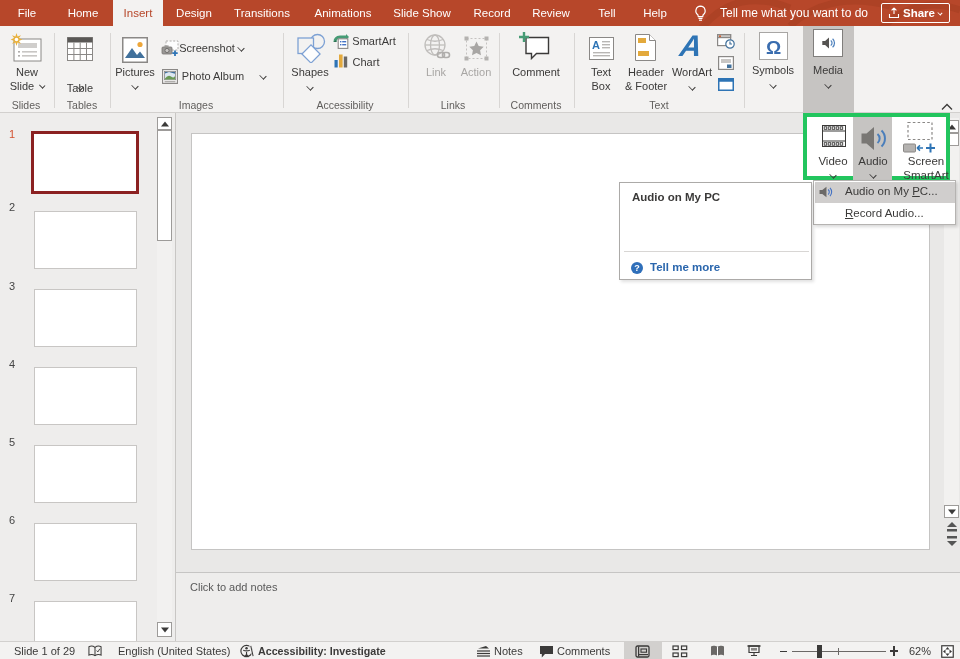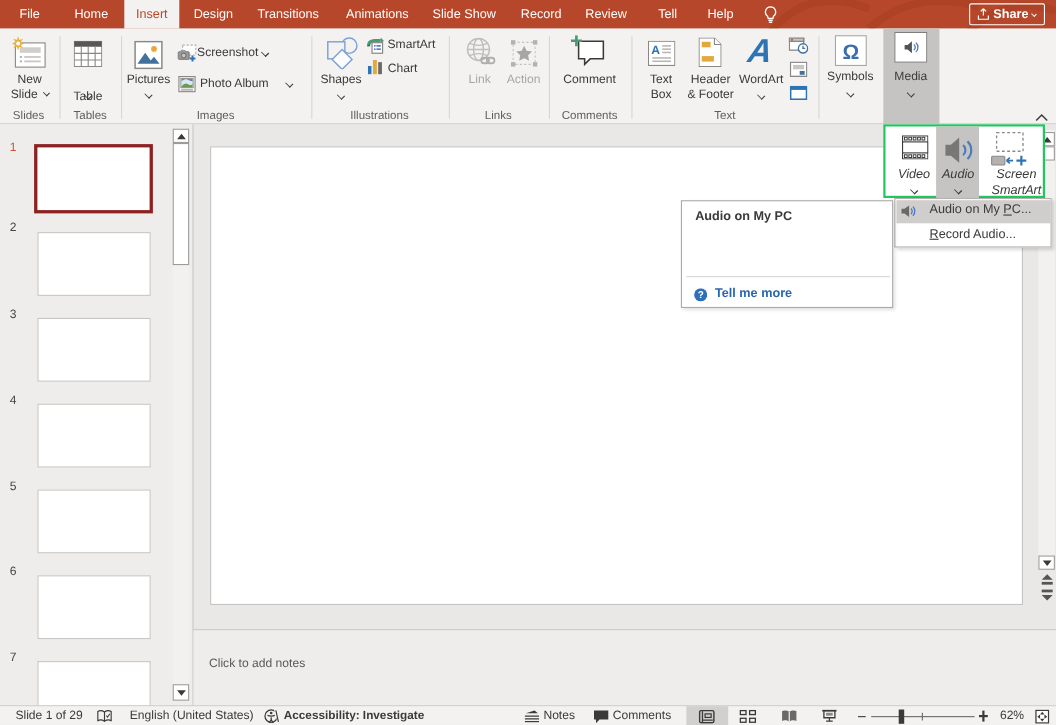--- a/index.html
+++ b/index.html
@@ -33,21 +33,21 @@
   #notes { position:absolute; left:176px; top:573px; width:784px; height:68px; background:#eeedec; }
   
   .sbbox { position:absolute; background:#fff; border:1px solid #9d9b99; }
   .tri-up { width:0; height:0; border-left:4px solid transparent; border-right:4px solid transparent; border-bottom:5px solid #3b3a39; position:absolute; left:50%; top:50%; transform:translate(-50%,-50%); }
   .tri-dn { width:0; height:0; border-left:4px solid transparent; border-right:4px solid transparent; border-top:5px solid #3b3a39; position:absolute; left:50%; top:50%; transform:translate(-50%,-50%); }
   
   #status { position:absolute; left:0; top:641px; width:960px; height:18px; background:#f3f2f1; border-top:1px solid #d2d0ce; font-size:11px; color:#3b3a39; }
   #status .it { position:absolute; top:0; line-height:18px; white-space:nowrap; }
   
   #mediabtn { position:absolute; left:803px; top:26px; width:51px; height:87px; background:#c6c4c2; }
-  #dropdown { position:absolute; left:803px; top:113px; width:147px; height:67px; background:#fff; border:2px solid #22c55e;font-style:italic; }
+  #dropdown { position:absolute; left:803px; top:113px; width:147px; height:67px; background:#fff; border:4px solid #22c55e; }
   #audiocell { position:absolute; left:46px; top:0; width:39px; height:65px; background:#c6c4c2; }
   .ddlab { position:absolute; transform:translateX(-50%); font-size:11.5px; color:#3b3a39; white-space:nowrap; }
   #submenu { position:absolute; left:813px; top:180px; width:143px; height:45px; background:#fff; border:1px solid #b5b3b1; box-shadow:2px 2px 3px rgba(0,0,0,0.15); }
   #subhl { position:absolute; left:1px; top:1px; width:140px; height:21px; background:#d0cecd; }
   .subtxt { position:absolute; left:31px; font-size:11.5px; color:#3b3a39; white-space:nowrap; }
   
   #tooltip { position:absolute; left:619px; top:182px; width:193px; height:98px; background:#fff; border:1px solid #acaaa8; box-shadow:2px 2px 3px rgba(0,0,0,0.12); }
   #tooltip .tt { position:absolute; left:12px; top:8px; font-size:11.5px; font-weight:bold; color:#3b3a39; }
   #tooltip .tb { position:absolute; left:12px; top:27px; font-size:11px; color:#605e5c; line-height:12.5px; }
   #tooltip .sep { position:absolute; left:4px; top:68px; width:185px; height:1px; background:#d8d6d4; }
@@ -72,20 +72,21 @@
   <div class="tab" style="left:422px;">Slide Show</div>
   <div class="tab" style="left:492px;">Record</div>
   <div class="tab" style="left:551px;">Review</div>
   <div class="tab" style="left:607px;">Tell</div>
   <div class="tab" style="left:655px;">Help</div>
   <svg class="abs" style="left:694px;top:5px;" width="13" height="16" viewBox="0 0 13 16">
     <path d="M6.5 1.2 a4.7 4.7 0 0 1 2.7 8.5 l-0.5 2 h-4.4 l-0.5 -2 a4.7 4.7 0 0 1 2.7 -8.5 z" fill="none" stroke="#fff" stroke-width="1.2"></path>
     <line x1="4.5" y1="13.4" x2="8.5" y2="13.4" stroke="#fff" stroke-width="1.2"></line>
     <line x1="5" y1="15.2" x2="8" y2="15.2" stroke="#fff" stroke-width="1.2"></line>
   </svg>
+  <div class="tab" style="left:794px;font-size:12px;">Tell me what you want to do</div>
   <div class="abs" style="left:881px;top:3px;width:69px;height:20px;border:1px solid #fff;border-radius:2px;">
     <svg class="abs" style="left:6px;top:3px;" width="12" height="12" viewBox="0 0 12 12">
       <path d="M1.5 7 v3.5 h9 V7" fill="none" stroke="#fff" stroke-width="1.1"></path>
       <path d="M6 1 v6 M6 1 l-2.4 2.4 M6 1 l2.4 2.4" fill="none" stroke="#fff" stroke-width="1.1"></path>
     </svg>
     <div class="abs" style="left:21px;top:0;line-height:19px;color:#fff;font-size:11.5px;font-weight:bold;">Share</div>
     <div class="abs" style="left:56px;top:7px;width:5px;height:5px;">
         <div style="width:4px;height:4px;border-right:1px solid #fff;border-bottom:1px solid #fff;transform:rotate(45deg) scale(1,0.8);"></div>
       </div>
   </div>
@@ -99,21 +100,21 @@
   <div class="gsep" style="left:110px;"></div>
   <div class="gsep" style="left:283px;"></div>
   <div class="gsep" style="left:408px;"></div>
   <div class="gsep" style="left:499px;"></div>
   <div class="gsep" style="left:574px;"></div>
   <div class="gsep" style="left:744px;"></div>
 
   <div class="glab" style="left:26px;top:73px;">Slides</div>
   <div class="glab" style="left:82px;top:73px;">Tables</div>
   <div class="glab" style="left:196px;top:73px;">Images</div>
-  <div class="glab" style="left:345px;top:73px;">Illustrations</div>
+  <div class="glab" style="left:345px;top:73px;">Accessibility</div>
   <div class="glab" style="left:453px;top:73px;">Links</div>
   <div class="glab" style="left:536px;top:73px;">Comments</div>
   <div class="glab" style="left:659px;top:73px;">Text</div>
 
   <div class="blab" style="left:27px;top:40px;">New</div>
   <div class="blab" style="left:27px;top:54px;">Slide <span class="chev"></span></div>
 
   <div class="blab" style="left:80px;top:40px;margin-top:16px;">Table</div>
   <div class="chevc" style="left:80px;top:58px;"></div>
 
@@ -332,21 +333,21 @@
     </div>
   <div class="sbbox" style="left:157px;top:17px;width:15px;height:111px;"></div>
   <div class="sbbox" style="left:157px;top:509px;width:15px;height:15px;">
       <div class="tri-dn"></div>
     </div>
 </div>
 
 <div id="canvas"></div>
 <div id="notesline"></div>
 <div id="notes">
-  <div class="abs" style="left:14px;top:8px;font-size:11px;color:#595959;margin-top:16px;">Click to add notes</div>
+  <div class="abs" style="left:14px;top:8px;font-size:11px;color:#595959;">Click to add notes</div>
 </div>
 
 <div class="abs" style="left:944px;top:118px;width:15px;height:400px;background:#f2f1f0;"></div>
 <div class="sbbox" style="left:944px;top:120px;width:15px;height:13px;">
     <div class="tri-up"></div>
   </div>
 <div class="sbbox" style="left:944px;top:133px;width:15px;height:13px;"></div>
 <div class="sbbox" style="left:944px;top:505px;width:15px;height:13px;">
     <div class="tri-dn"></div>
   </div>

